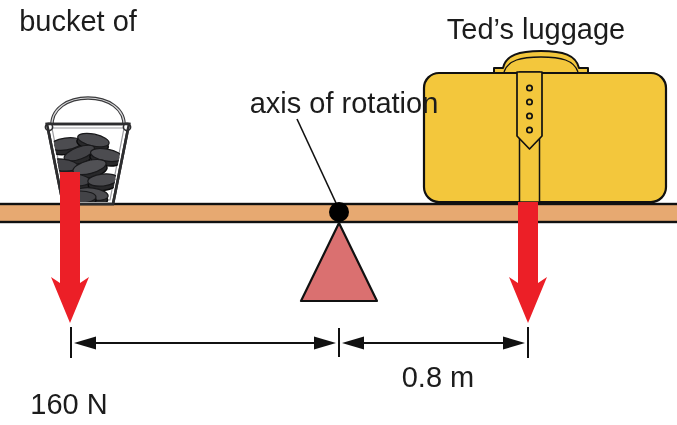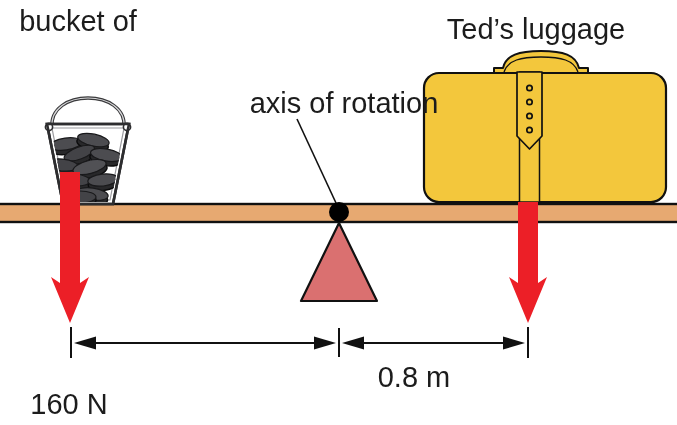--- a/index.html
+++ b/index.html
@@ -135,17 +135,17 @@
 
   <div class="label two-line" style="left:78px; top:3px;">
     <span>bucket of</span>
   </div>
 
   <div class="label" style="left:300px; top:87px;margin-left:44px;">axis of rotation</div>
 
   <div class="label" style="left:536px; top:13px;">Ted’s luggage</div>
 
 
-  <div class="label" style="left:414px; top:361px;">0.8 m</div>
+  <div class="label" style="left:438px; top:361px;">0.8 m</div>
 
   <div class="label" style="left:69px; top:388px;">160 N</div>
 
 </div>
 
 </body></html>

